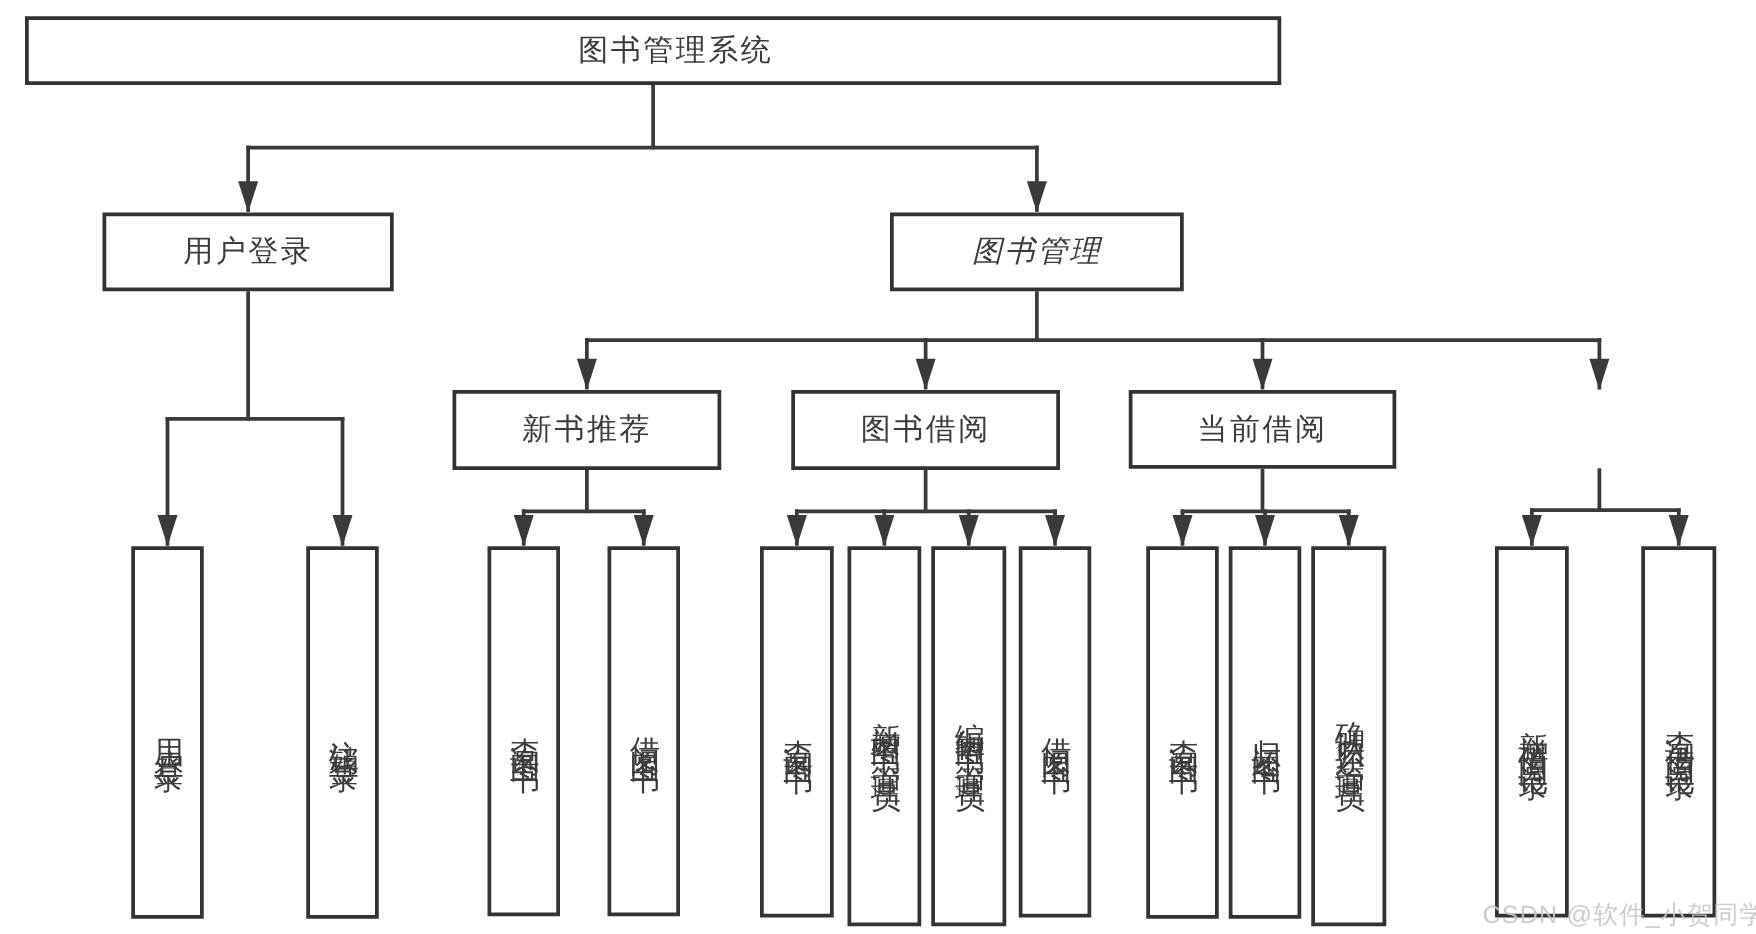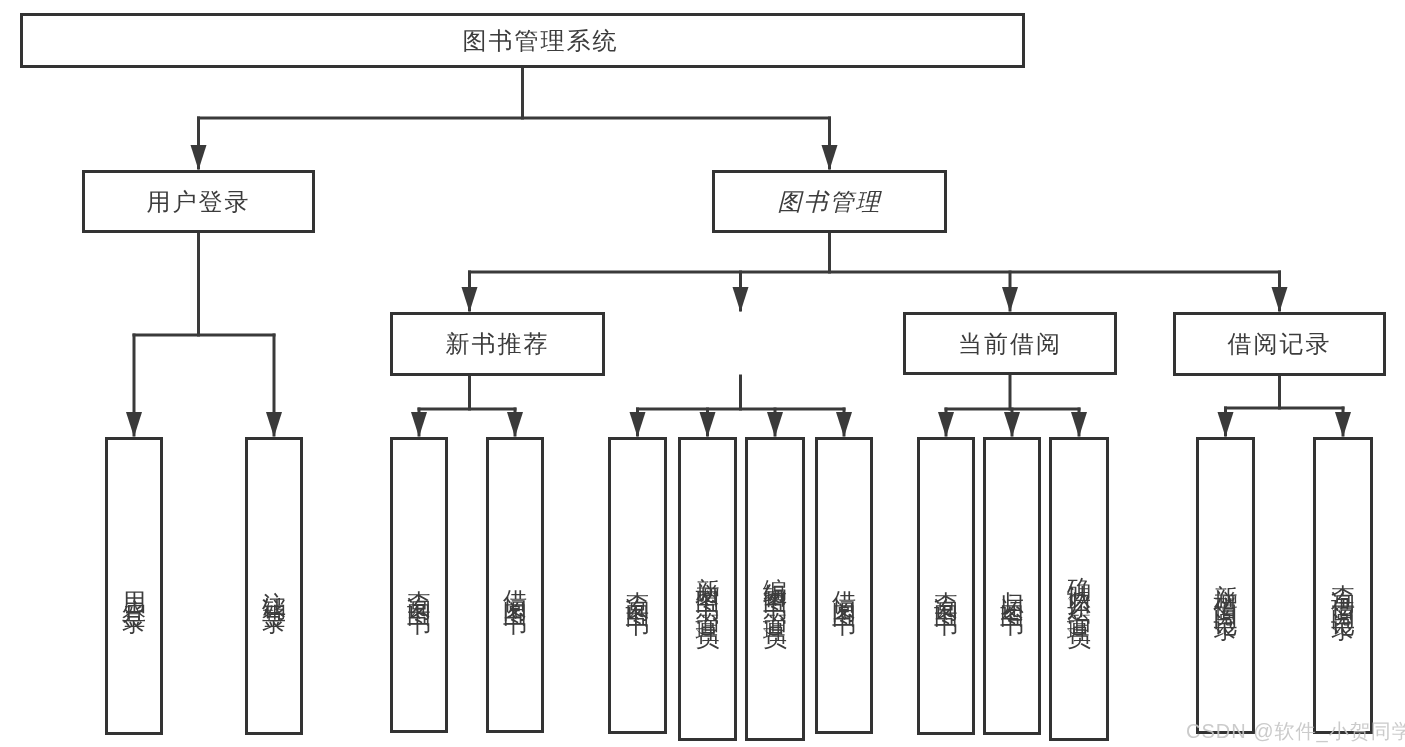--- a/index.html
+++ b/index.html
@@ -115,28 +115,28 @@
   <div class="watermark" style="left: 1186px; top: 718px;">CSDN @软件_小贺同学</div>
 <div class="node horizontal" style="left: 20px; top: 13px; width: 1005px; height: 55px; padding-left: 36px;">
       <span class="label">图书管理系统</span>
     </div>
     <div class="node horizontal" style="left: 82px; top: 170px; width: 233px; height: 63px;">
       <span class="label">用户登录</span>
     </div>
     <div class="node horizontal" style="left: 712px; top: 170px; width: 235px; height: 63px; font-style: italic;">
       <span class="label">图书管理</span>
     </div>
-    <div class="node horizontal" style="left: 362px; top: 312px; width: 215px; height: 64px; margin-left: 28px;">
+    <div class="node horizontal" style="left: 362px; top: 312px; width: 215px; height: 64px;">
       <span class="label">新书推荐</span>
+    </div>
+    <div class="node horizontal" style="left: 633px; top: 312px; width: 215px; height: 64px;">
+      <span class="label">图书借阅</span>
     </div>
     <div class="node horizontal" style="left: 903px; top: 312px; width: 214px; height: 63px; justify-content: center;">
       <span class="label">当前借阅</span>
-    </div>
-    <div class="node horizontal" style="left: 1173px; top: 312px; width: 213px; height: 64px;">
-      <span class="label">借阅记录</span>
     </div>
     <div class="node vertical" style="left: 105px; top: 437px; width: 58px; height: 298px;">
       <span class="label">用户登录</span>
     </div>
     <div class="node vertical" style="left: 245px; top: 437px; width: 58px; height: 298px;">
       <span class="label">注销登录</span>
     </div>
     <div class="node vertical" style="left: 390px; top: 437px; width: 58px; height: 296px;">
       <span class="label">查询图书</span>
     </div>

